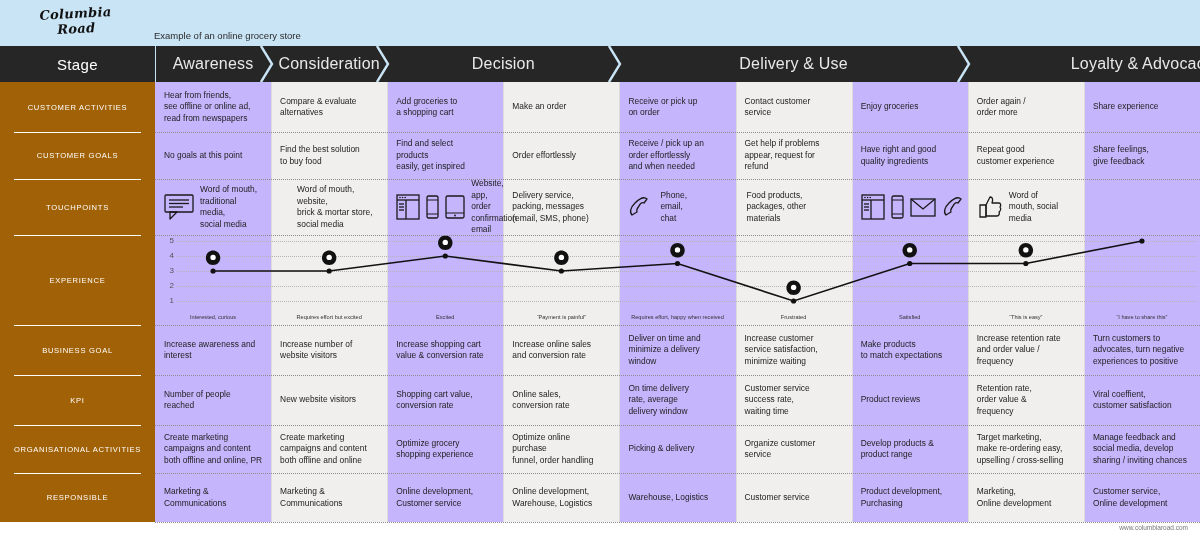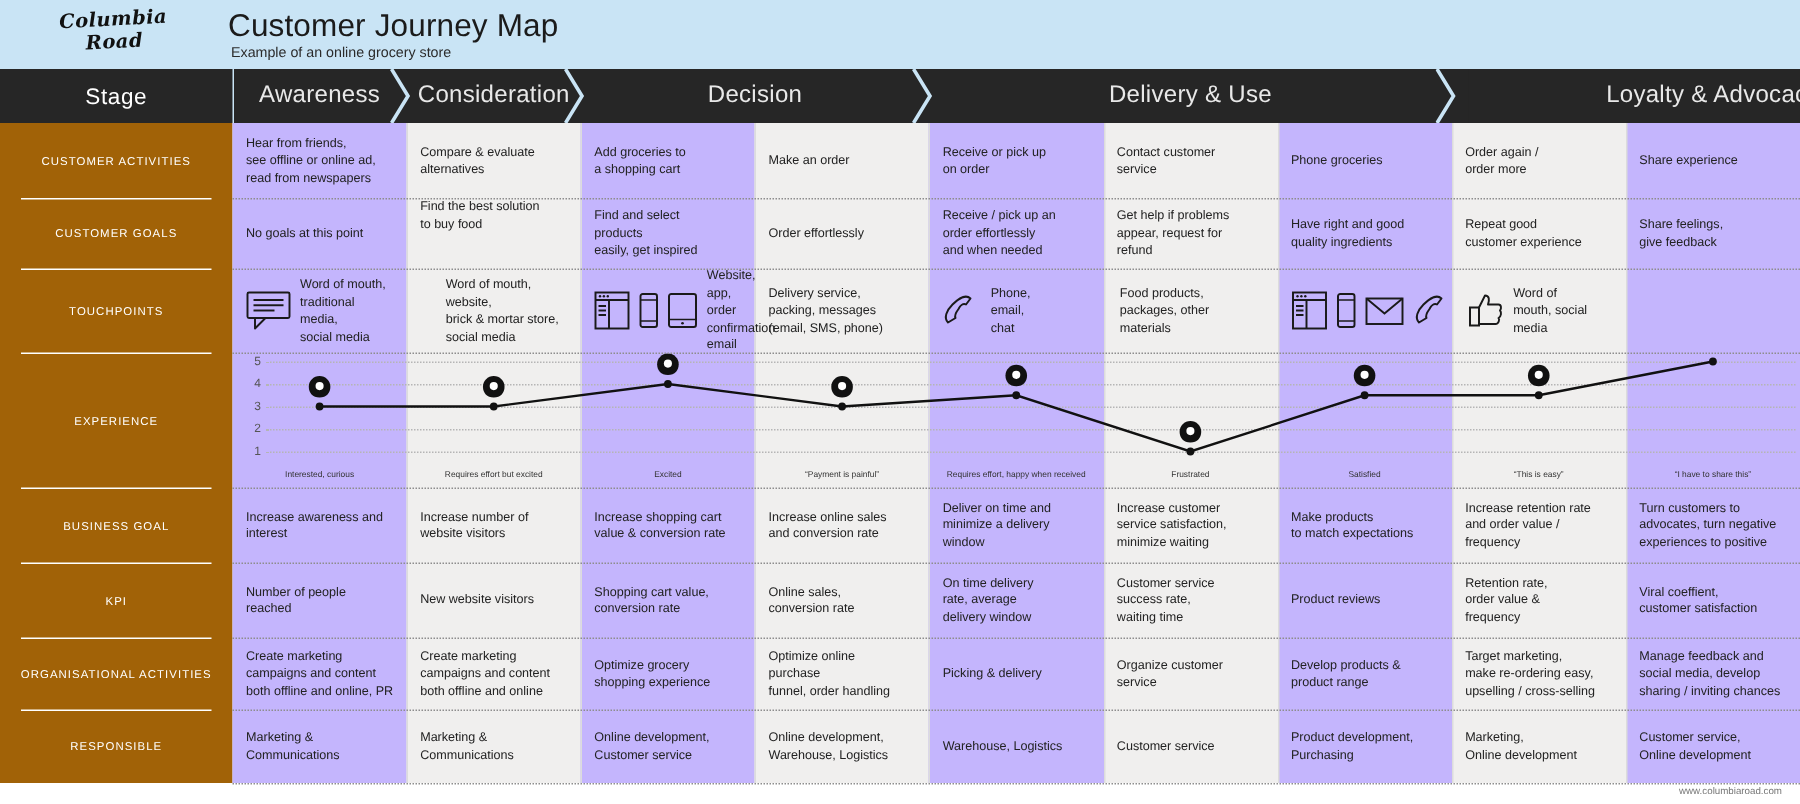--- a/index.html
+++ b/index.html
@@ -115,21 +115,20 @@
   }
   .iconwrap { display: flex; align-items: center; gap: 6px; }
 </style>
 </head>
 <body>
 
 <div class="map">
 
   <div class="header">
     <div class="logo">Columbia Road</div>
-    <div class="title">Customer Journey Map</div>
     <div class="subtitle">Example of an online grocery store</div>
   </div>
 
   <div class="stagebar">
     <div class="stage-label">Stage</div>
     <div class="stage-divider"></div>
     <div id="stages-host">
         <div class="stage" style="left: 155px; width: 116.111px;">
           <span>Awareness</span>
         </div>
@@ -223,26 +222,26 @@
 read from newspapers</div>
         <div class="cell" style="left: 116.111px; top: 0px; width: 116.111px; height: 50px; white-space: pre-line;">Compare &amp; evaluate
 alternatives</div>
         <div class="cell" style="left: 232.222px; top: 0px; width: 116.111px; height: 50px; white-space: pre-line;">Add groceries to
 a shopping cart</div>
         <div class="cell" style="left: 348.333px; top: 0px; width: 116.111px; height: 50px; white-space: pre-line;">Make an order</div>
         <div class="cell" style="left: 464.444px; top: 0px; width: 116.111px; height: 50px; white-space: pre-line;">Receive or pick up
 on order</div>
         <div class="cell" style="left: 580.556px; top: 0px; width: 116.111px; height: 50px; white-space: pre-line;">Contact customer
 service</div>
-        <div class="cell" style="left: 696.667px; top: 0px; width: 116.111px; height: 50px; white-space: pre-line;">Phone groceries</div>
+        <div class="cell" style="left: 696.667px; top: 0px; width: 116.111px; height: 50px; white-space: pre-line;">Enjoy groceries</div>
         <div class="cell" style="left: 812.778px; top: 0px; width: 116.111px; height: 50px; white-space: pre-line;">Order again /
 order more</div>
         <div class="cell" style="left: 928.889px; top: 0px; width: 116.111px; height: 50px; white-space: pre-line;">Share experience</div>
         <div class="cell" style="left: 0px; top: 50px; width: 116.111px; height: 47px; white-space: pre-line;">No goals at this point</div>
-        <div class="cell" style="left: 116.111px; top: 38px; width: 116.111px; height: 47px; white-space: pre-line;">Find the best solution
+        <div class="cell" style="left: 116.111px; top: 50px; width: 116.111px; height: 47px; white-space: pre-line;">Find the best solution
 to buy food</div>
         <div class="cell" style="left: 232.222px; top: 50px; width: 116.111px; height: 47px; white-space: pre-line;">Find and select
 products
 easily, get inspired</div>
         <div class="cell" style="left: 348.333px; top: 50px; width: 116.111px; height: 47px; white-space: pre-line;">Order effortlessly</div>
         <div class="cell" style="left: 464.444px; top: 50px; width: 116.111px; height: 47px; white-space: pre-line;">Receive / pick up an
 order effortlessly
 and when needed</div>
         <div class="cell" style="left: 580.556px; top: 50px; width: 116.111px; height: 47px; white-space: pre-line;">Get help if problems
 appear, request for

